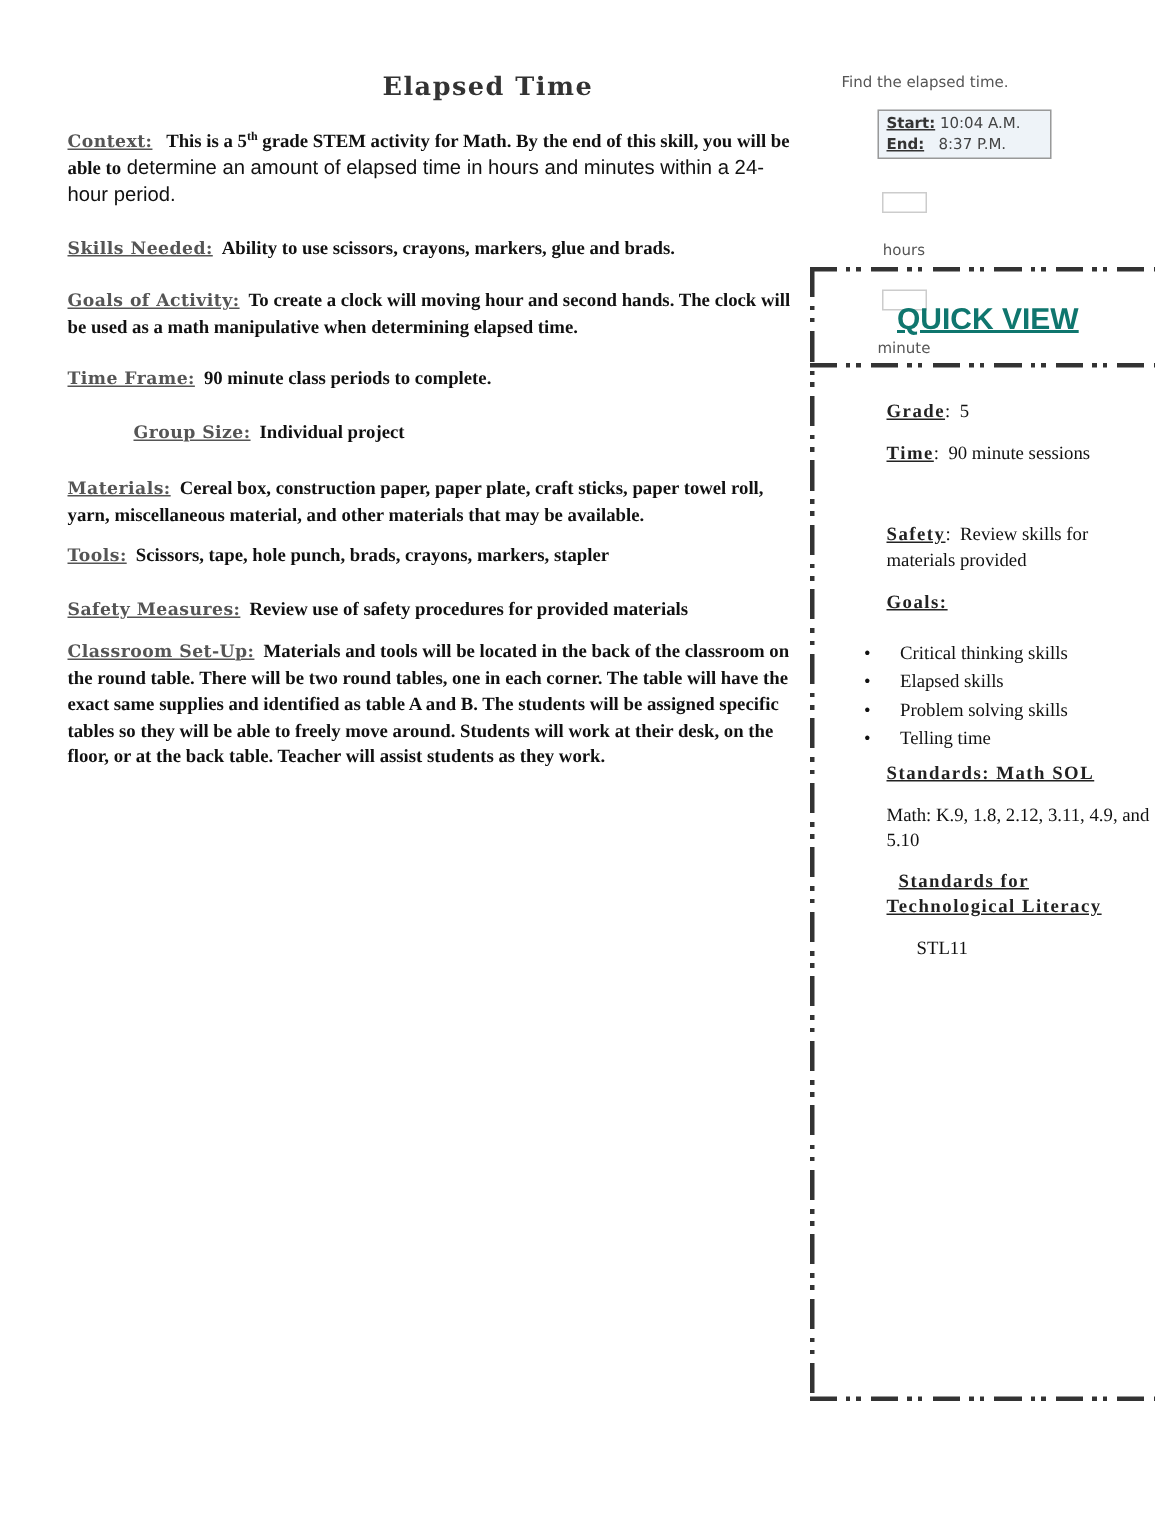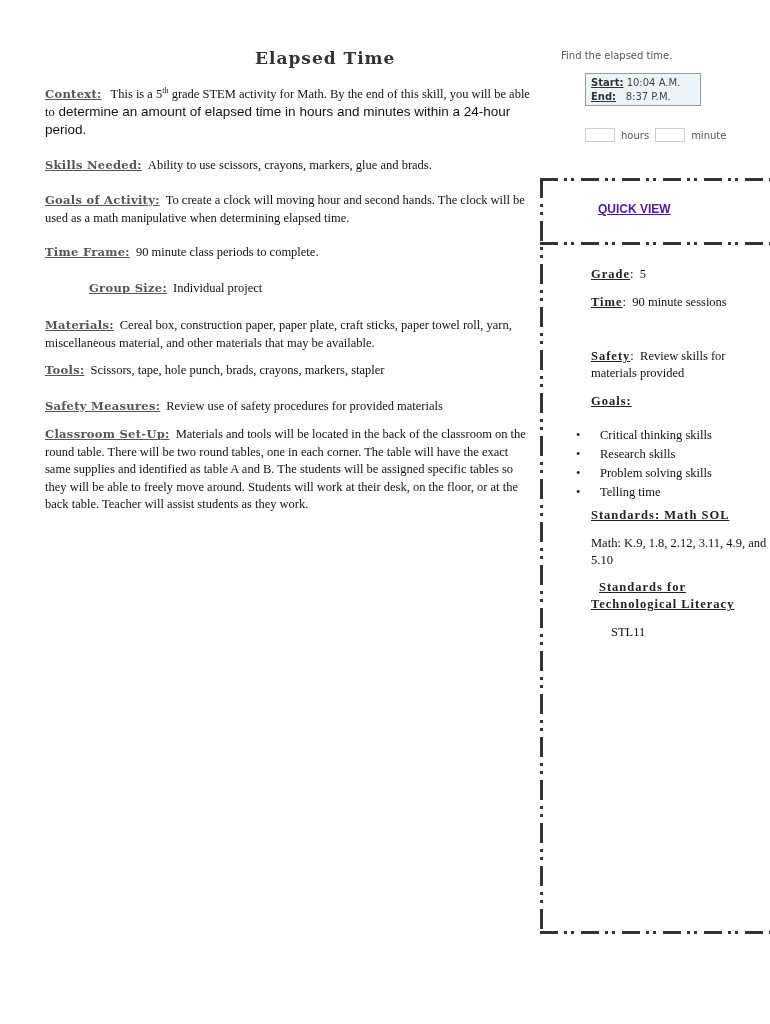--- a/index.html
+++ b/index.html
@@ -1,34 +1,34 @@
 <!DOCTYPE html>
 <html><head>
 <meta charset="utf-8">
 <style>
   html,body{margin:0;padding:0;background:#fff;}
   body{width:770px;height:1024px;position:relative;overflow:hidden;font-family:"Liberation Serif","DejaVu Serif",serif;color:#111;}
   .title{position:absolute;left:222px;top:48px;font-family:"DejaVu Serif",serif;font-weight:bold;font-size:17px;letter-spacing:1px;color:#333;margin-left:33px;}
   .sec{position:absolute;left:45px;width:490px;font-size:12.5px;line-height:17.5px;}
   .lbl{font-family:"DejaVu Serif",serif;font-weight:bold;font-size:11.5px;color:#555;text-decoration:underline;letter-spacing:0.3px;margin-right:6px;}
-  .txt{font-weight:normal;}
+  .txt{font-weight:bold;}
   .sans{font-family:"Liberation Sans",sans-serif;font-weight:normal;font-size:13.5px;}
   sup{font-size:8px;}
   
   .qimg{position:absolute;left:548px;top:44px;width:222px;height:100px;font-family:"DejaVu Sans",sans-serif;color:#555;}
   .qimg .q{position:absolute;left:13px;top:6px;font-size:10px;}
   .qimg .box{position:absolute;left:37px;top:29px;width:116px;height:33px;border:1px solid #999;background:#eef3f8;font-size:10px;line-height:14px;padding:2px 5px;box-sizing:border-box;color:#444;}
   .qimg .box b{color:#333;text-decoration:underline;}
-  .qimg .ans{position:absolute;left:37px;top:84px;font-size:10px;display:flex;align-items:center;gap:6px;}
+  .qimg .ans{position:absolute;left:37px;top:84px;font-size:10px;display:flex;align-items:center;gap:20px;flex-direction:column;}
   .qimg .inp{width:28px;height:12px;border:1px solid #ccc;}
   
   .qv{position:absolute;left:540px;top:178px;width:230px;height:756px;}
   .hdash{position:absolute;left:0;height:3px;right:0;background:repeating-linear-gradient(90deg,#333 0 18px,transparent 18px 24px,#333 24px 27px,transparent 27px 31px,#333 31px 34px,transparent 34px 41px);}
   .vdash{position:absolute;left:0;top:0;width:3px;bottom:0;background:repeating-linear-gradient(180deg,#333 0 20px,transparent 20px 26px,#333 26px 29px,transparent 29px 34px,#333 34px 37px,transparent 37px 43px);}
-  .qvtitle{position:absolute;left:58px;top:24px;font-family:"Liberation Sans",sans-serif;font-weight:bold;font-size:12px;text-decoration:underline;color:#4c1d95;}
+  .qvtitle{position:absolute;left:58px;top:24px;font-family:"Liberation Sans",sans-serif;font-weight:bold;font-size:20px;text-decoration:underline;color:#0f766e;}
   .qvi{position:absolute;left:11px;width:215px;font-size:12.5px;line-height:17px;margin-left:40px;}
   .ql{font-weight:bold;text-decoration:underline;letter-spacing:1px;color:#222;}
   ul.goals{position:absolute;left:11px;top:244px;margin:4px;padding-left:45px;font-size:12.5px;line-height:19px;list-style:none;}
   ul.goals li{position:relative;}
   ul.goals li::before{content:"•";position:absolute;left:-24px;}
 </style>
 </head>
 <body>
 
 <div class="title">Elapsed Time</div>
@@ -83,21 +83,21 @@
   <div class="hdash" style="top:753px;"></div>
   <div class="vdash"></div>
   <div class="qvtitle">QUICK VIEW</div>
 
   <div class="qvi" style="top:88px;"><span class="ql">Grade</span>:&nbsp; <span>5</span></div>
   <div class="qvi" style="top:116px;"><span class="ql">Time</span>:&nbsp; <span>90 minute sessions</span></div>
   <div class="qvi" style="top:170px;width:170px;"><span class="ql">Safety</span>:&nbsp; <span>Review skills for materials provided</span></div>
   <div class="qvi" style="top:215px;"><span class="ql">Goals:</span></div>
   <ul class="goals">
     <li>Critical thinking skills</li>
-    <li>Research skills</li>
+    <li>Elapsed skills</li>
     <li>Problem solving skills</li>
     <li>Telling time</li>
   </ul>
   <div class="qvi" style="top:329px;"><span class="ql">Standards:  Math SOL</span></div>
   <div class="qvi" style="top:357px;width:185px;">Math: K.9, 1.8, 2.12, 3.11, 4.9, and 5.10</div>
   <div class="qvi" style="top:401px;width:170px;padding-left:0;"><span class="ql" style="margin-left:8px;">Standards for Technological Literacy</span></div>
   <div class="qvi" style="top:446px;left:31px;">STL11</div>
 </div>
 
 </body></html>

